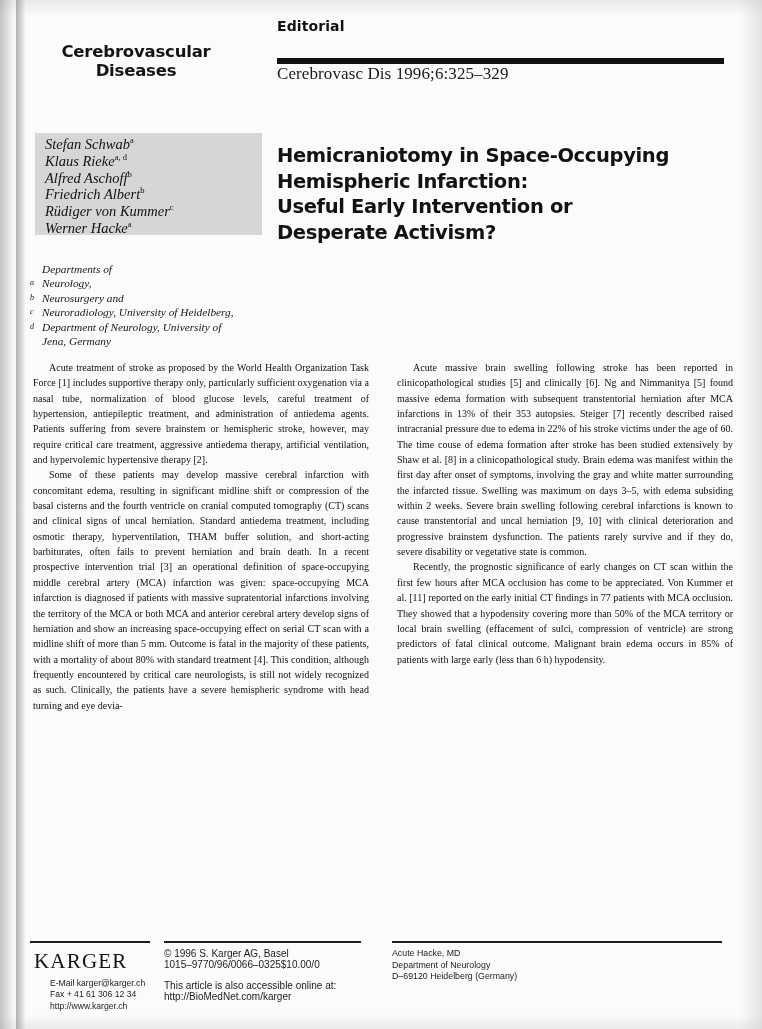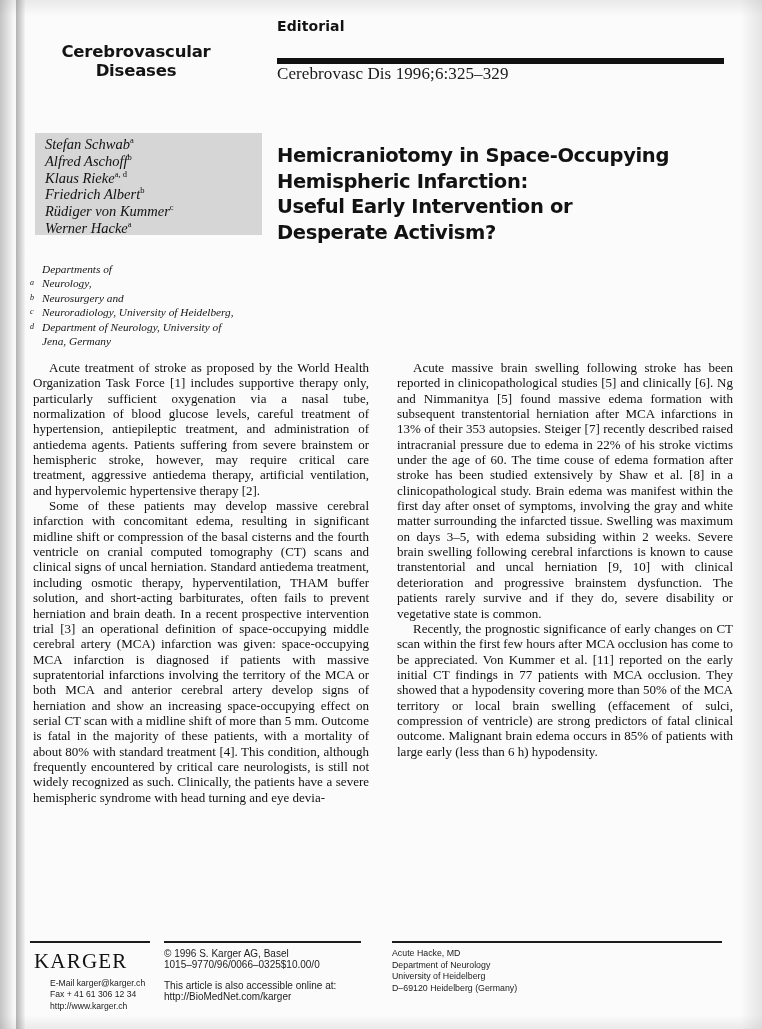--- a/index.html
+++ b/index.html
@@ -159,21 +159,21 @@
     position: absolute;
     left: 33px;
     top: 360px;
     width: 700px;
     display: flex;
     gap: 28px;
   }
   .col {
     width: 336px;
     font-family: "Liberation Serif", serif;
-    font-size: 13px;
+    font-size: 10px;
     line-height: 15.35px;
     text-align: justify;
     color: #101010;
     hyphens: none;
   }
   .col p { margin: 0; text-indent: 16px; }
 
   
   .footer-rule-left {
     position: absolute;
@@ -261,24 +261,24 @@
     <div class="editorial-label">Editorial</div>
     <div class="header-rule"></div>
     <div class="journal-ref">Cerebrovasc Dis 1996;6:325–329</div>
 
     <div class="authors-box"></div>
     <div class="authors-list">
       <div class="author">
         <span>Stefan Schwab</span><sup>a</sup>
       </div>
       <div class="author">
+        <span>Klaus Rieke</span><sup>a, d</sup>
+      </div>
+      <div class="author">
         <span>Alfred Aschoff</span><sup>b</sup>
-      </div>
-      <div class="author">
-        <span>Klaus Rieke</span><sup>a, d</sup>
       </div>
       <div class="author">
         <span>Friedrich Albert</span><sup>b</sup>
       </div>
       <div class="author">
         <span>Rüdiger von Kummer</span><sup>c</sup>
       </div>
       <div class="author">
         <span>Werner Hacke</span><sup>a</sup>
       </div>
@@ -338,18 +338,17 @@
       <span>© 1996 S. Karger AG, Basel</span>
       <span>1015–9770/96/0066–0325$10.00/0</span>
       <span class="gap"></span>
       <span>This article is also accessible online at:</span>
       <span>http://BioMedNet.com/karger</span>
     </div>
 
     <div class="footer-right">
       <span>Acute Hacke, MD</span>
       <span>Department of Neurology</span>
-      <span>University of Heidelberg</span>
       <span>D–69120 Heidelberg (Germany)</span>
     </div>
 
   </div>
 </div>
 
 </body></html>

